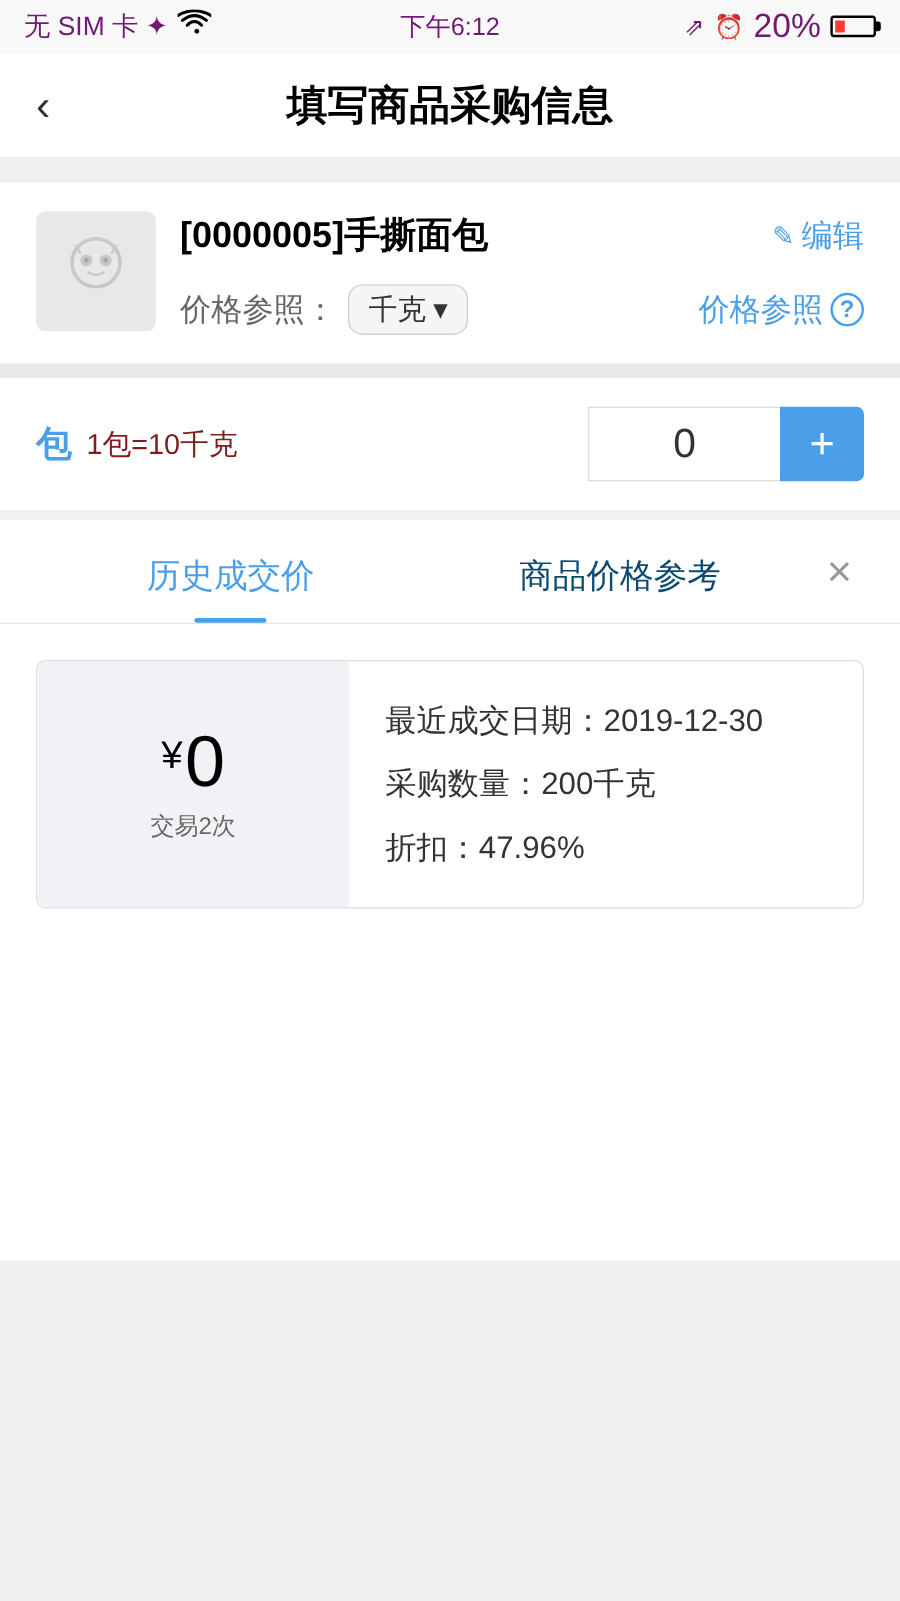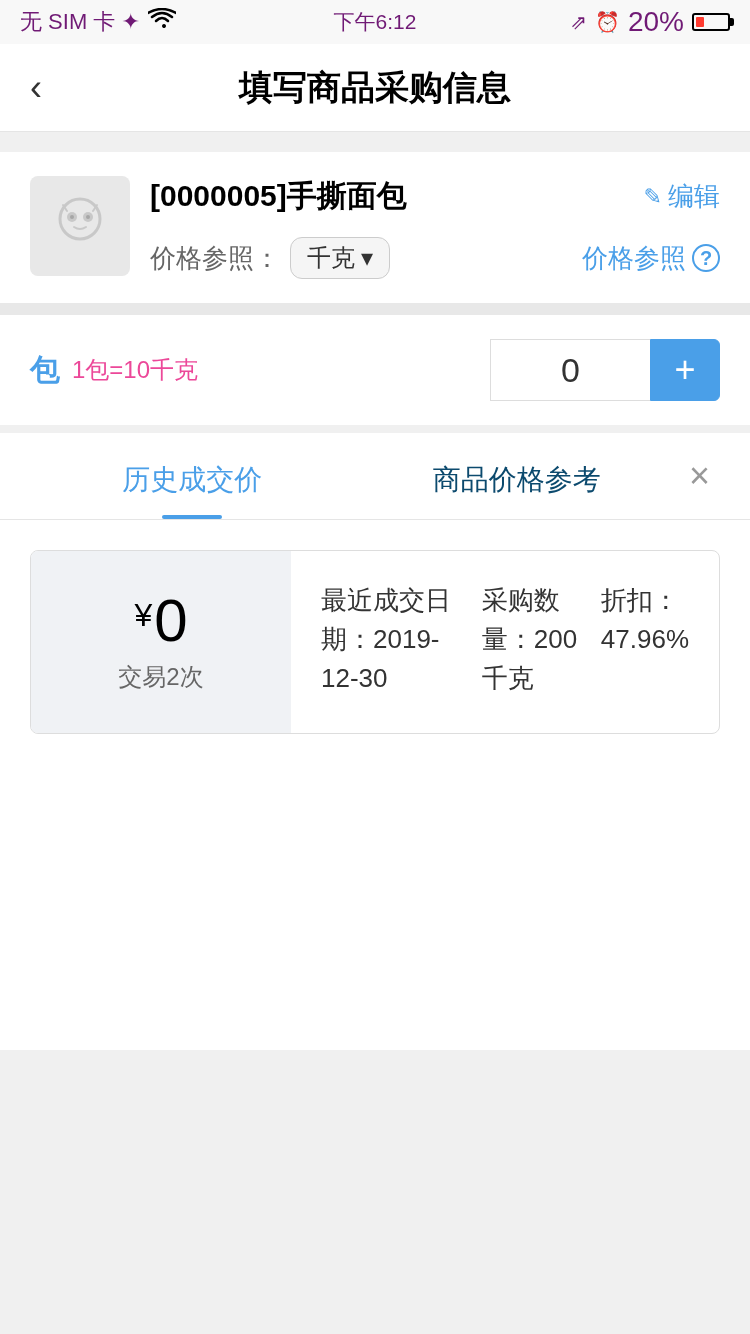--- a/index.html
+++ b/index.html
@@ -215,21 +215,21 @@
       align-items: center;
       gap: 12px;
     }
     .pack-icon {
       font-size: 30px;
       color: #4a9fe8;
       font-weight: bold;
     }
     .pack-label {
       font-size: 24px;
-      color: #ec4899;
+      color: #7f1d1d;
       text-align: right;
     }
     .quantity-control {
       display: flex;
       align-items: center;
       gap: 0;
     }
     .qty-input {
       width: 160px;
       height: 62px;
@@ -326,29 +326,29 @@
     }
     .price-symbol {
       font-size: 32px;
       margin-top: 8px;
       margin-right: 2px;
     }
     .price-amount {
       font-size: 60px;
     }
     .transaction-count {
-      font-size: 24px;
+      font-size: 20px;
       color: #666;
       margin-top: 10px;
     }
     .transaction-right {
       flex: 1;
       padding: 30px 30px;
       display: flex;
-      flex-direction: row;
+      flex-direction: column;
       gap: 14px;
       justify-content: center;
     }
     .transaction-detail-row {
       font-size: 26px;
       color: #333;
       line-height: 1.5;
     }
 
     

